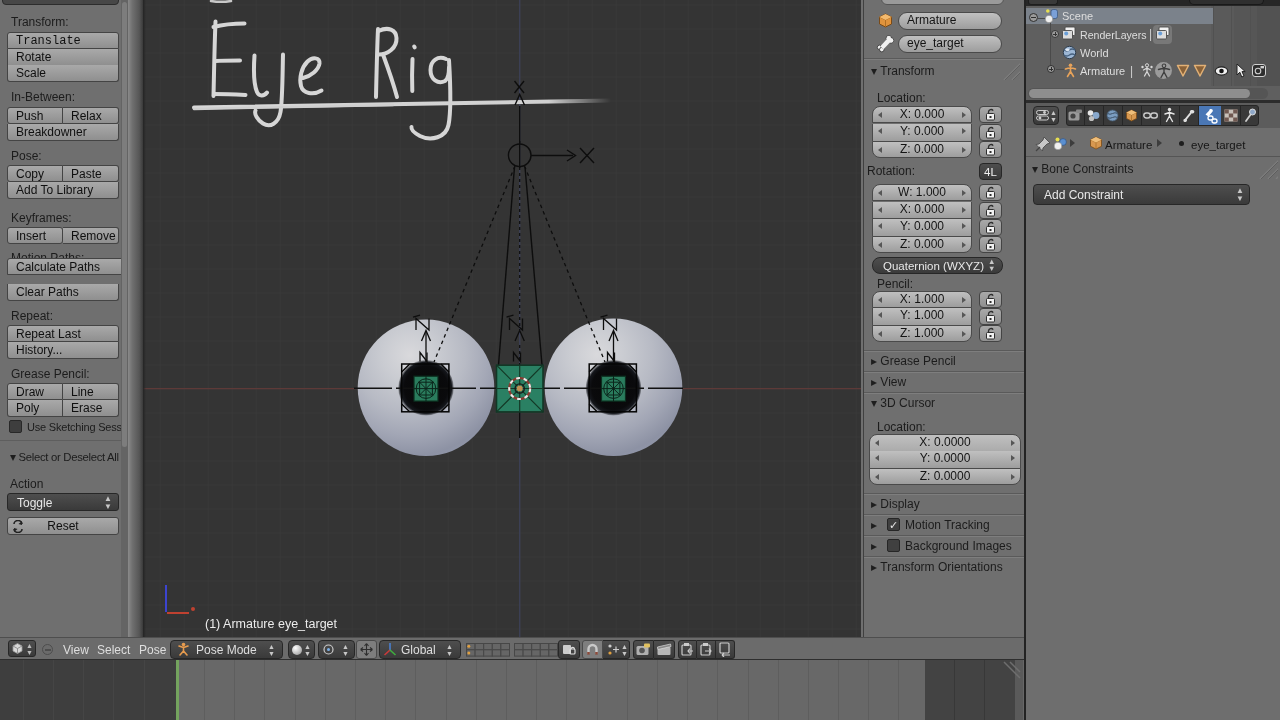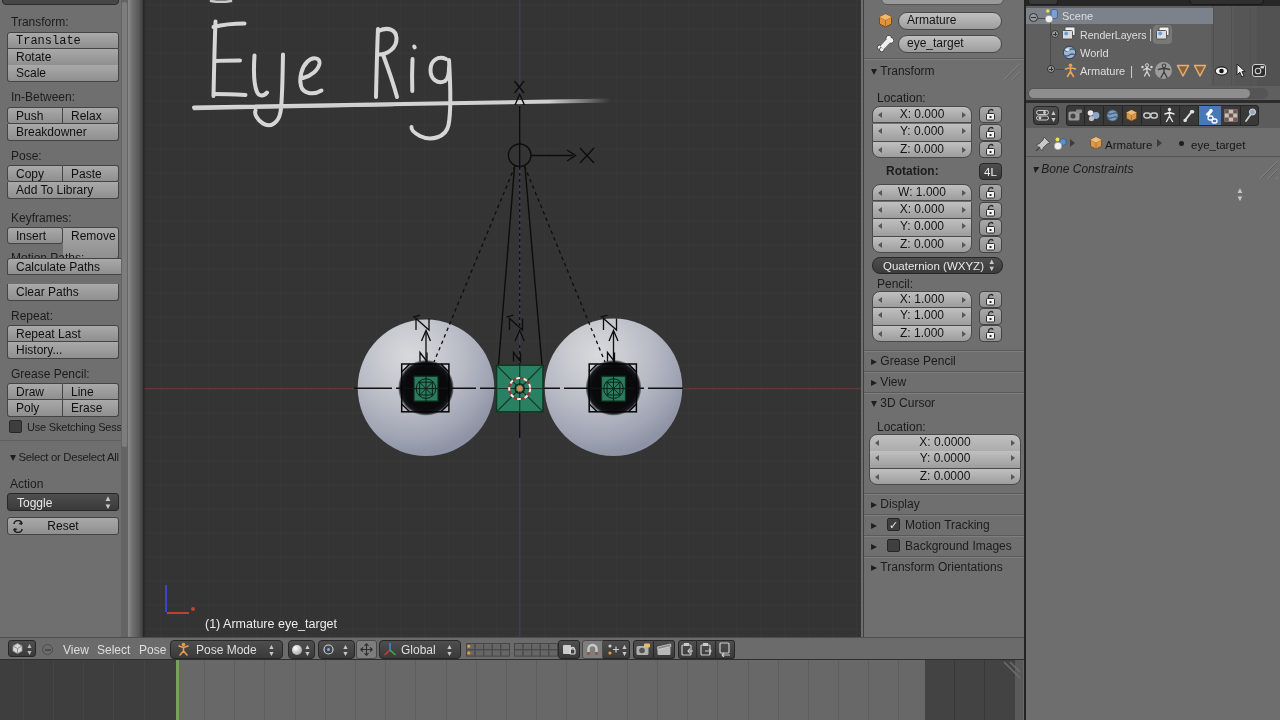--- a/index.html
+++ b/index.html
@@ -35,21 +35,21 @@
   <div class="lbl" style="left:11px;top:91px;">In-Between:</div>
   <div class="btn" style="left:7px;top:107px;width:56px;height:17px;border-radius:3px 0 0 3px;">Push</div>
   <div class="btn" style="left:63px;top:107px;width:56px;height:17px;border-radius:0 3px 3px 0;border-left:none;">Relax</div>
   <div class="btn" style="left:7px;top:124px;width:112px;height:17px;border-radius:0 0 3px 3px;border-top:none;">Breakdowner</div>
   <div class="lbl" style="left:11px;top:150px;">Pose:</div>
   <div class="btn" style="left:7px;top:165px;width:56px;height:17px;border-radius:3px 0 0 3px;">Copy</div>
   <div class="btn" style="left:63px;top:165px;width:56px;height:17px;border-radius:0 3px 3px 0;border-left:none;">Paste</div>
   <div class="btn" style="left:7px;top:182px;width:112px;height:17px;border-radius:0 0 3px 3px;border-top:none;">Add To Library</div>
   <div class="lbl" style="left:11px;top:212px;">Keyframes:</div>
   <div class="btn" style="left:7px;top:227px;width:56px;height:17px;border-radius:3px;">Insert</div>
-  <div class="btn" style="left:63px;top:227px;width:56px;height:32px;border-radius:0 3px 3px 0;border-left:none;">Remove</div>
+  <div class="btn" style="left:63px;top:227px;width:56px;height:17px;border-radius:0 3px 3px 0;border-left:none;">Remove</div>
   <div class="lbl" style="left:11px;top:252px;">Motion Paths:</div>
   <div class="btn" style="left:7px;top:258px;width:120px;height:17px;border-radius:3px 3px 0 0;">Calculate Paths</div>
   <div class="btn" style="left:7px;top:284px;width:112px;height:17px;border-radius:0 0 3px 3px;border-top:none;">Clear Paths</div>
   <div class="lbl" style="left:11px;top:310px;">Repeat:</div>
   <div class="btn" style="left:7px;top:325px;width:112px;height:17px;border-radius:3px 3px 0 0;">Repeat Last</div>
   <div class="btn" style="left:7px;top:342px;width:112px;height:17px;border-radius:0 0 3px 3px;border-top:none;">History...</div>
   <div class="lbl" style="left:11px;top:368px;">Grease Pencil:</div>
   <div class="btn" style="left:7px;top:383px;width:56px;height:17px;border-radius:3px 0 0 0;">Draw</div>
   <div class="btn" style="left:63px;top:383px;width:56px;height:17px;border-radius:0 3px 0 0;border-left:none;">Line</div>
   <div class="btn" style="left:7px;top:400px;width:56px;height:17px;border-radius:0 0 0 3px;border-top:none;">Poly</div>
@@ -240,21 +240,21 @@
   <div class="sep" style="left:0;top:58px;width:161px;"></div>
   <div class="lbl" style="left:7px;top:65px;"><span class="tri" style="position:static;">▾</span>&nbsp;Transform</div>
   <svg style="left:120px;top:62px;width:36px;height:18px;">
         <path d="M20 18 L38 0 M28 18 L46 0 M36 18 L54 0" stroke="#7d7d7d" stroke-width="1.5" fill="none"></path>
         <path d="M21 18 L39 0 M29 18 L47 0" stroke="#606060" stroke-width="1" fill="none"></path>
       </svg>
   <div class="lbl" style="left:13px;top:92px;">Location:</div>
   <div class="nf" style="left:8px;top:106px;width:100px;height:17px;border-radius:8px 8px 0 0;">X: 0.000<i class="arrL"></i><i class="arrR"></i></div>
   <div class="nf" style="left:8px;top:124px;width:100px;height:17px;border-top:none;border-bottom:none;">Y: 0.000<i class="arrL" style="top:4px;"></i><i class="arrR" style="top:4px;"></i></div>
   <div class="nf" style="left:8px;top:141px;width:100px;height:17px;border-radius:0 0 8px 8px;">Z: 0.000<i class="arrL"></i><i class="arrR"></i></div>
-  <div class="lbl" style="left:22px;top:165px;font-weight:bold;">Rotation:</div>
+  <div class="lbl" style="left:3px;top:165px;">Rotation:</div>
   <div class="nf" style="left:8px;top:184px;width:100px;height:17px;border-radius:8px 8px 0 0;">W: 1.000<i class="arrL"></i><i class="arrR"></i></div>
   <div class="nf" style="left:8px;top:202px;width:100px;height:17px;border-top:none;">X: 0.000<i class="arrL"></i><i class="arrR"></i></div>
   <div class="nf" style="left:8px;top:219px;width:100px;height:17px;border-top:none;border-bottom:none;">Y: 0.000<i class="arrL" style="top:4px;"></i><i class="arrR" style="top:4px;"></i></div>
   <div class="nf" style="left:8px;top:236px;width:100px;height:17px;border-radius:0 0 8px 8px;">Z: 0.000<i class="arrL"></i><i class="arrR"></i></div>
   <div class="dbtn" style="left:8px;top:257px;width:131px;height:17px;border-radius:8px;padding:1px 0 0 10px;font-size:11.5px;">Quaternion (WXYZ)</div>
   <div class="updn" style="left:124px;top:258px;font-size:7.5px;line-height:7px;">▲<br>▼</div>
   <div class="lbl" style="left:13px;top:278px;">Pencil:</div>
   <div class="nf" style="left:8px;top:291px;width:100px;height:17px;border-radius:8px 8px 0 0;">X: 1.000<i class="arrL"></i><i class="arrR"></i></div>
   <div class="nf" style="left:8px;top:308px;width:100px;height:17px;border-top:none;border-bottom:none;">Y: 1.000<i class="arrL" style="top:4px;"></i><i class="arrR" style="top:4px;"></i></div>
   <div class="nf" style="left:8px;top:325px;width:100px;height:17px;border-radius:0 0 8px 8px;">Z: 1.000<i class="arrL"></i><i class="arrR"></i></div>
@@ -642,22 +642,23 @@
     <svg style="left:64px;top:32px;width:16px;height:16px;" viewBox="0 0 16 16">
       <path d="M2.5 4.7 L8 2 L13.5 4.7 L13.5 11.3 L8 14 L2.5 11.3 Z" fill="#d89850" stroke="#7a4a17" stroke-width="0.8"></path>
       <path d="M2.5 4.7 L8 7.5 L13.5 4.7 M8 7.5 L8 14" fill="none" stroke="#a8702a" stroke-width="0.8"></path>
       <path d="M2.5 4.7 L8 2 L13.5 4.7 L8 7.5 Z" fill="#efbe7a"></path>
     </svg>
     <div class="lbl" style="left:81px;top:36px;color:#161616;font-size:11.5px;">Armature</div>
     <div style="left:133px;top:36px;width:0;height:0;border-left:5px solid #3c3c3c;border-top:4px solid transparent;border-bottom:4px solid transparent;"></div>
     <div style="left:155px;top:38px;width:5px;height:5px;background:#1e1e1e;border-radius:50%;"></div>
     <div class="lbl" style="left:167px;top:36px;color:#161616;font-size:11.5px;">eye_target</div>
     <div style="left:0px;top:53px;width:256px;height:1px;background:#555;"></div>
-    <div class="lbl" style="left:8px;top:60px;font-style:italic;"><span class="tri" style="position:static;">▾</span>&nbsp;Bone Constraints</div>
+    <div class="lbl" style="left:8px;top:60px;"><span class="tri" style="position:static;">▾</span>&nbsp;Bone Constraints</div>
     <svg style="left:220px;top:56px;width:34px;height:20px;">
           <path d="M16 20 L36 0 M24 20 L44 0 M32 20 L52 0" stroke="#7d7d7d" stroke-width="1.5" fill="none"></path>
           <path d="M17 20 L37 0 M25 20 L45 0" stroke="#5e5e5e" stroke-width="1" fill="none"></path>
         </svg>
+    <div class="dbtn" style="left:9px;top:81px;width:217px;height:21px;border-radius:4px;padding:3px 0 0 10px;">Add Constraint</div>
     <div class="updn" style="left:212px;top:84px;">▲<br>▼</div>
   </div>
 </div>
 
 </div>
 
 </body></html>

